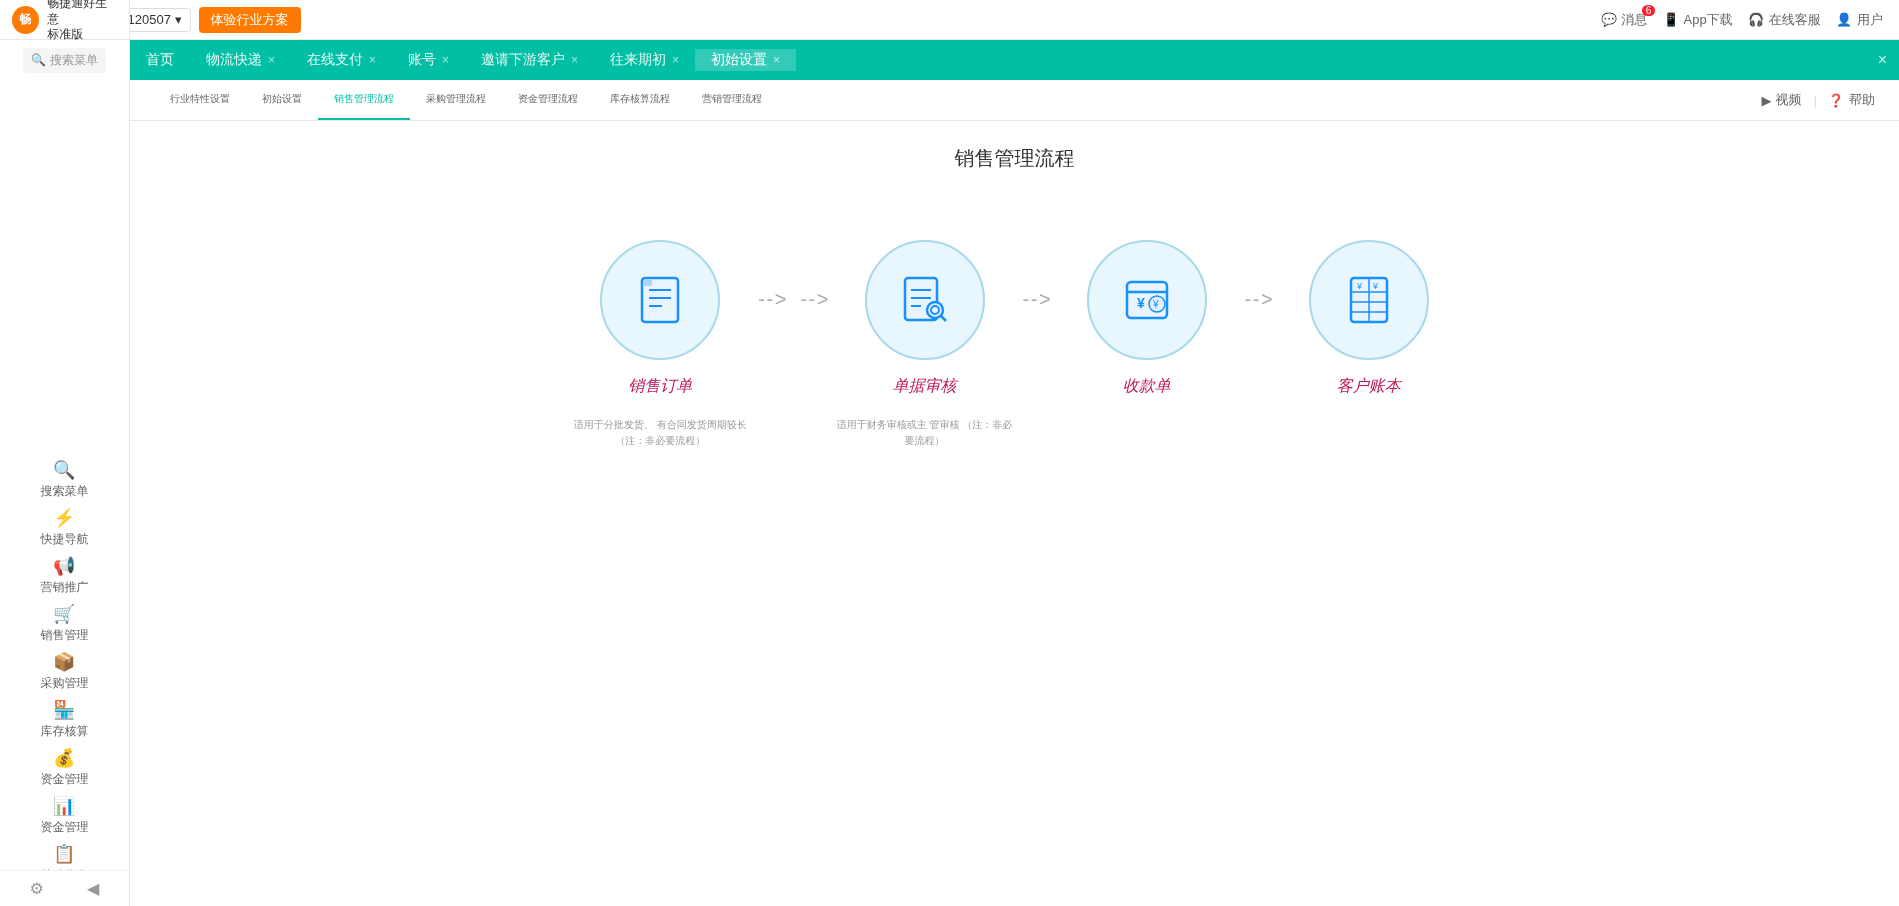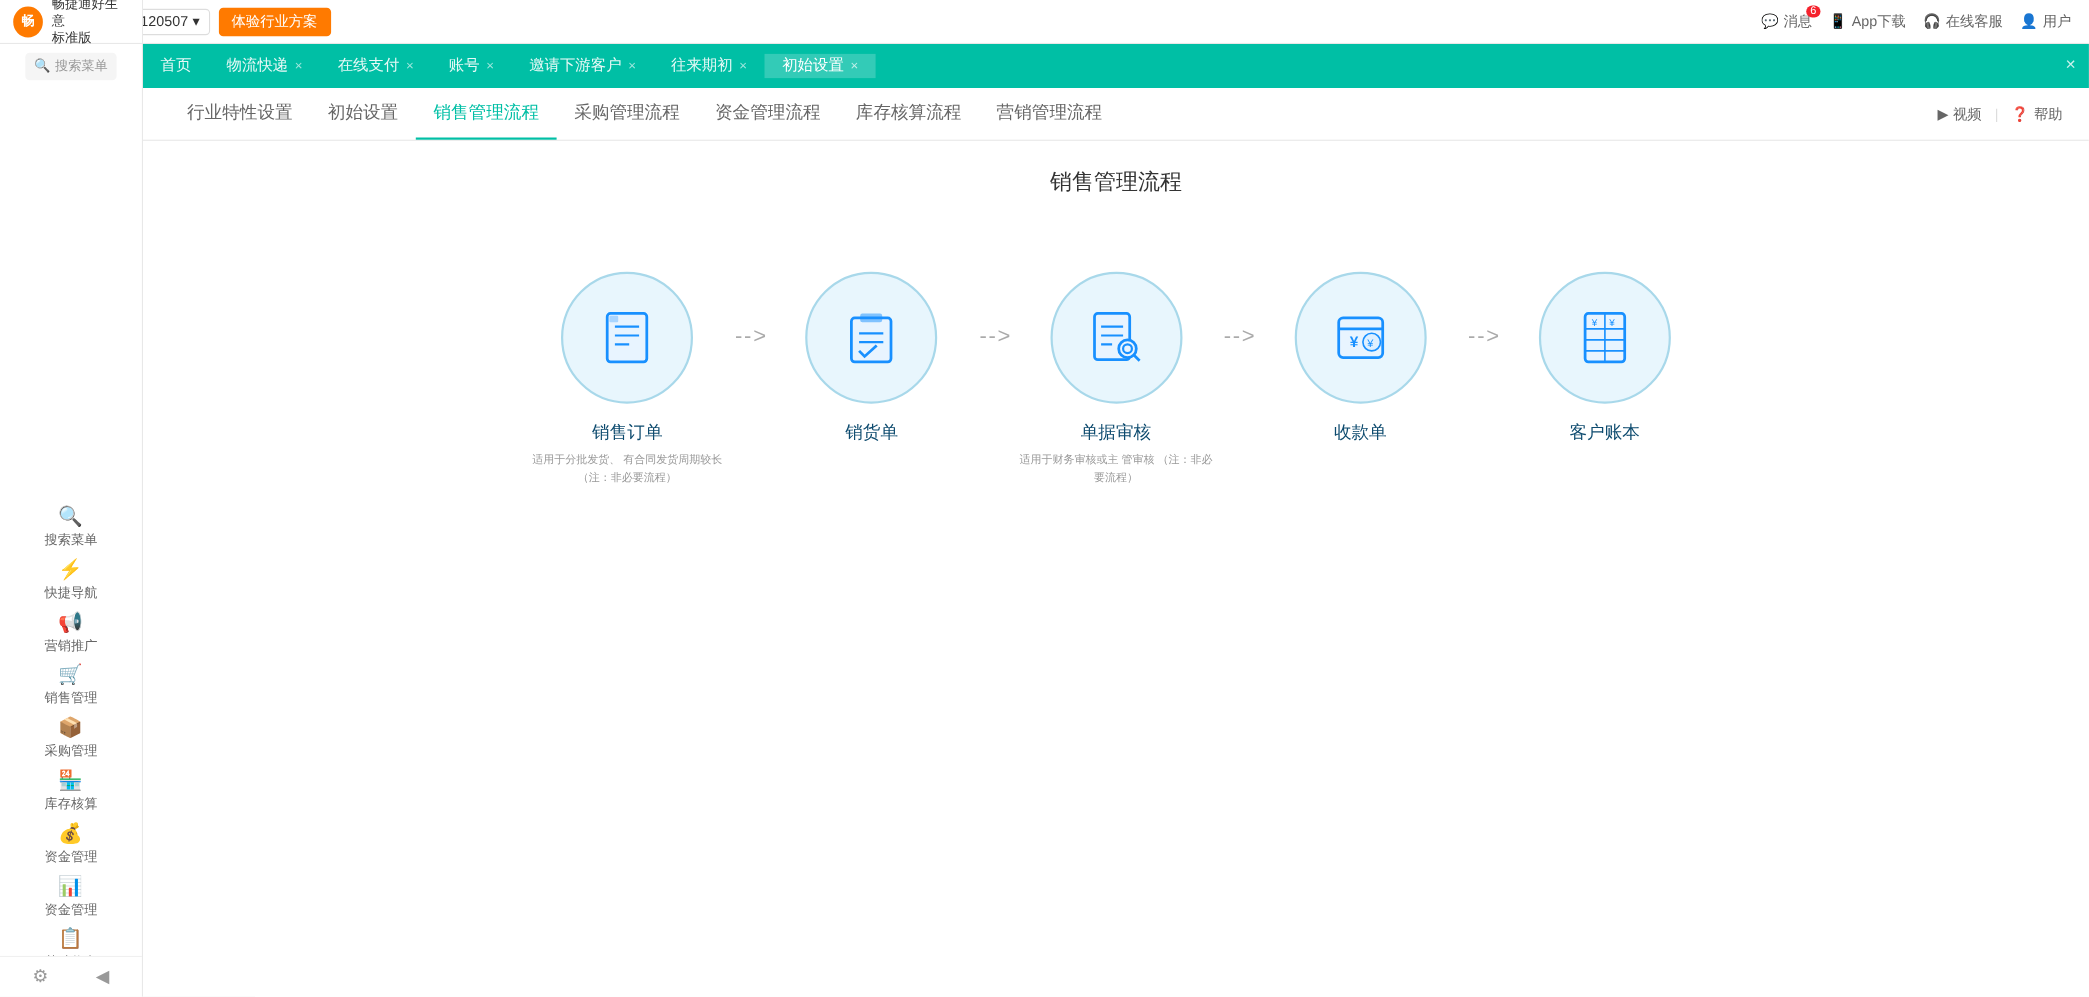--- a/index.html
+++ b/index.html
@@ -156,21 +156,21 @@
       align-items: center;
       border-bottom: 1px solid #e8e8e8;
       padding: 0 24px;
       background: #fff;
       position: sticky;
       top: 80px;
       z-index: 50;
     }
     .sub-tab {
       padding: 12px 16px;
-      font-size: 16px;
+      font-size: 10px;
       color: #666;
       cursor: pointer;
       border-bottom: 2px solid transparent;
       white-space: nowrap;
     }
     .sub-tab.active { color: #00bfa5; border-bottom-color: #00bfa5; }
     .sub-tab-actions {
       margin-left: auto;
       display: flex; align-items: center; gap: 12px;
       font-size: 13px; color: #666;
@@ -209,24 +209,25 @@
       border-radius: 50%;
       border: 2px solid #a8d8ea;
       background: #e8f6fd;
       display: flex; align-items: center; justify-content: center;
       margin-bottom: 16px;
       position: relative;
     }
     .flow-circle svg { width: 56px; height: 56px; }
     .flow-label {
       font-size: 16px;
-      color: #0c4a6e;
+      color: #be185d;
       font-weight: 500;
-      margin-bottom: 7px;
+      margin-bottom: 20px;
       text-align: center;
+      font-style: italic;
     }
     .flow-desc {
       font-size: 10px;
       color: #999;
       text-align: center;
       line-height: 1.6;
     }
     .flow-arrow {
       display: flex;
       align-items: center;
@@ -396,32 +397,20 @@
     <line x1="17" y1="34" x2="30" y2="34" stroke="#1890ff" stroke-width="2"></line>
     <rect x="12" y="8" width="8" height="6" rx="1" fill="#1890ff" opacity="0.3"></rect>
   </svg>
           </div>
           <div class="flow-label">销售订单</div>
           <div class="flow-desc">适用于分批发货、
 有合同发货周期较长
 （注：非必要流程）</div>
         </div>
         <div class="flow-arrow">- - &gt;</div>
-        <div class="flow-step">
-          <div class="flow-circle">
-            <svg viewBox="0 0 56 56" fill="none" xmlns="http://www.w3.org/2000/svg">
-    <rect x="10" y="10" width="36" height="40" rx="3" stroke="#1890ff" stroke-width="2.5" fill="#e8f4ff"></rect>
-    <rect x="18" y="6" width="20" height="8" rx="2" fill="#1890ff" opacity="0.5"></rect>
-    <line x1="17" y1="24" x2="39" y2="24" stroke="#1890ff" stroke-width="2"></line>
-    <line x1="17" y1="32" x2="39" y2="32" stroke="#1890ff" stroke-width="2"></line>
-    <polyline points="17,40 22,45 33,35" stroke="#1890ff" stroke-width="2.5" fill="none"></polyline>
-  </svg>
-          </div>
-          <div class="flow-label">销货单</div>
-        </div>
         <div class="flow-arrow">- - &gt;</div>
         <div class="flow-step">
           <div class="flow-circle">
             <svg viewBox="0 0 56 56" fill="none" xmlns="http://www.w3.org/2000/svg">
     <rect x="8" y="6" width="32" height="42" rx="3" stroke="#1890ff" stroke-width="2.5" fill="#e8f4ff"></rect>
     <line x1="14" y1="18" x2="34" y2="18" stroke="#1890ff" stroke-width="2"></line>
     <line x1="14" y1="26" x2="34" y2="26" stroke="#1890ff" stroke-width="2"></line>
     <line x1="14" y1="34" x2="24" y2="34" stroke="#1890ff" stroke-width="2"></line>
     <circle cx="38" cy="38" r="8" stroke="#1890ff" stroke-width="2.5" fill="#e8f4ff"></circle>
     <circle cx="38" cy="38" r="4" stroke="#1890ff" stroke-width="2"></circle>

